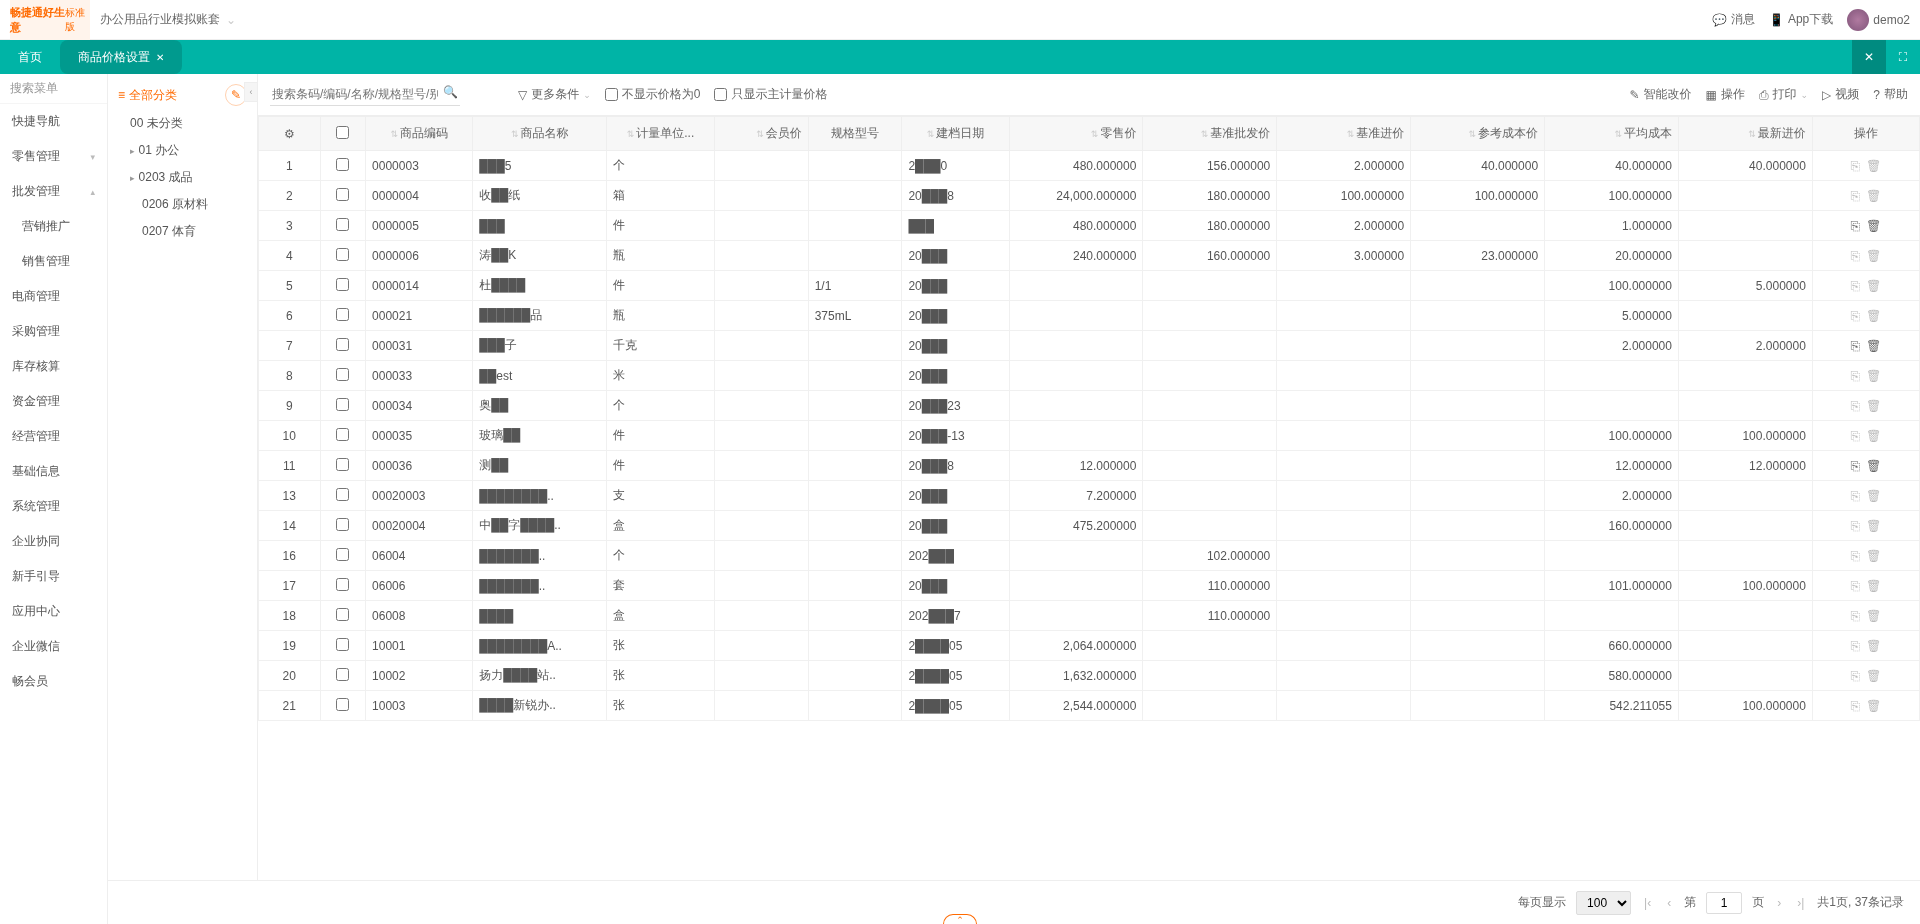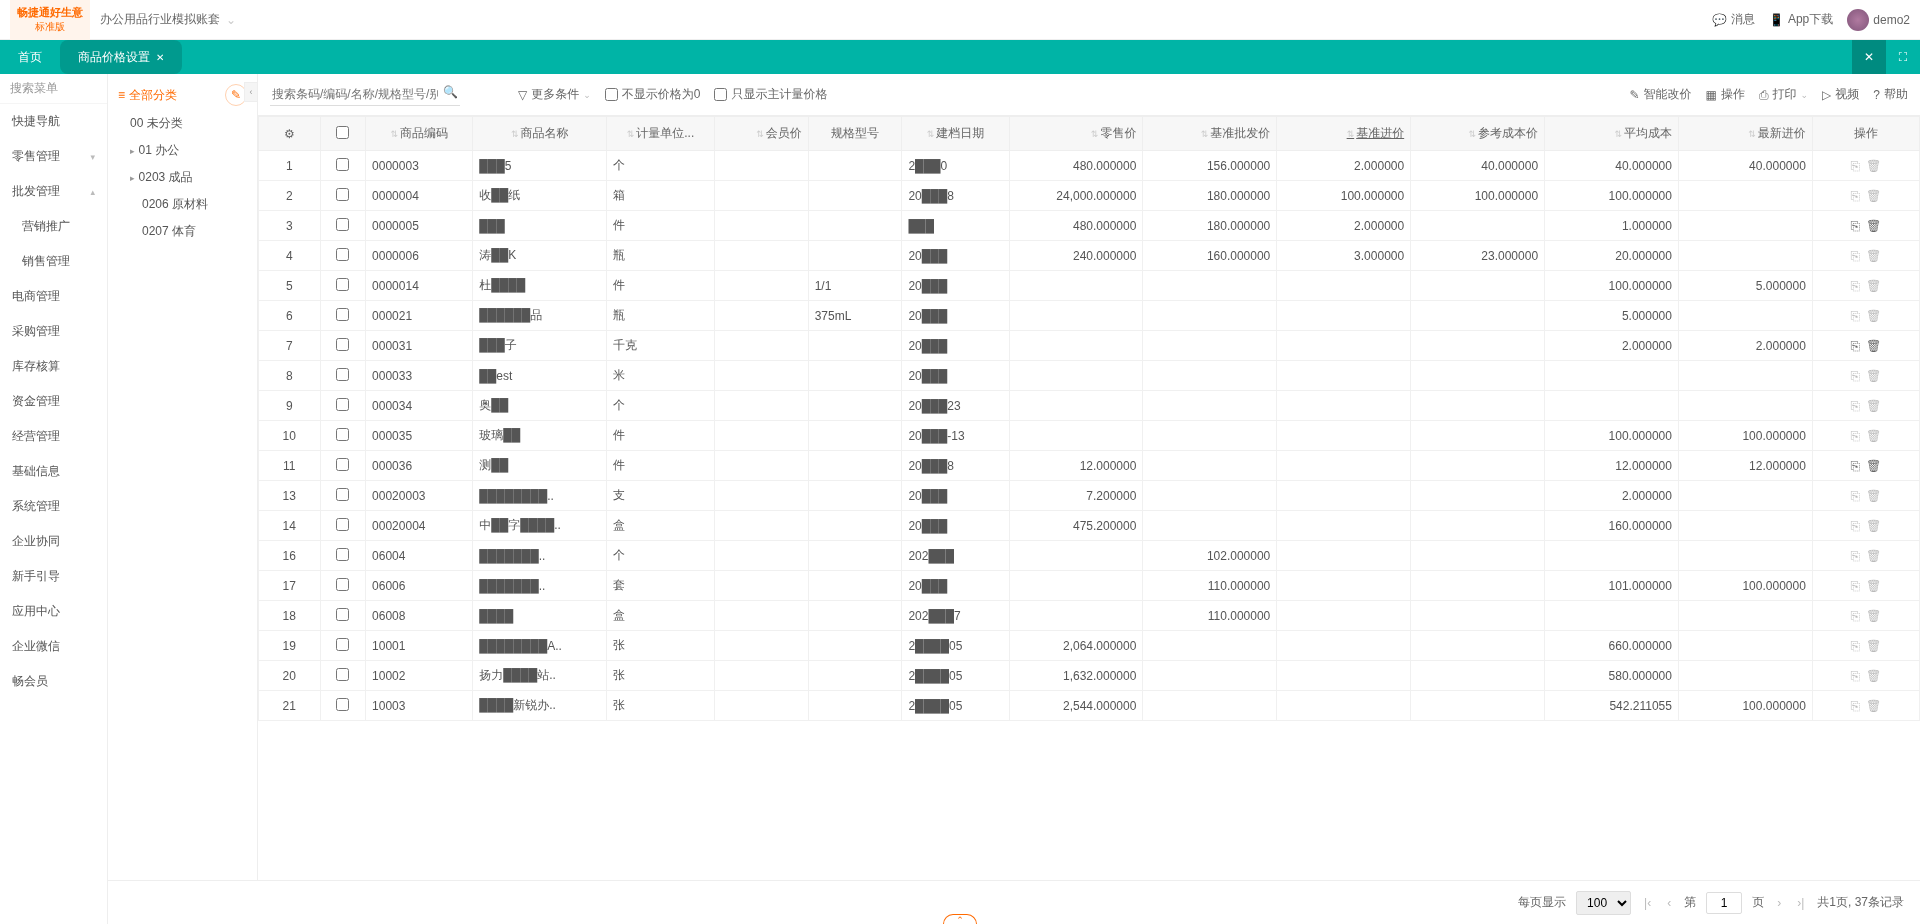--- a/index.html
+++ b/index.html
@@ -1,19 +1,19 @@
 <!DOCTYPE html>
 <html><head>
 <meta charset="utf-8">
 <style>
 * { margin: 0; padding: 0; box-sizing: border-box; font-family: "Microsoft YaHei", "PingFang SC", sans-serif; }
 body { background: #fff; font-size: 12px; color: #333; overflow: hidden; }
 
 .top-bar { display: flex; align-items: center; height: 40px; border-bottom: 1px solid #eee; padding: 0 10px; }
-.logo-wrap { display: flex; flex-direction: column; align-items: center; width: 80px; background: #fff4ec; height: 40px; justify-content: center; margin-right: 10px; }
+.logo-wrap { display: flex; flex-direction: row; align-items: center; width: 80px; background: #fff4ec; height: 40px; justify-content: center; margin-right: 10px; }
 .logo-top { color: #ff6a00; font-weight: bold; font-size: 11px; }
 .logo-sub { color: #ff6a00; font-size: 10px; }
 .dropdown-org { color: #666; display: flex; align-items: center; gap: 6px; }
 .top-spacer { flex: 1; }
 .top-right { display: flex; align-items: center; gap: 14px; color: #666; }
 .top-right .itm { display: flex; align-items: center; gap: 4px; cursor: pointer; }
 .avatar { width: 22px; height: 22px; border-radius: 50%; background: radial-gradient(#b07aa0,#81557a); }
 
 .tabs-bar { display: flex; align-items: center; height: 34px; background: #00b4a6; color: #fff; }
 .tab { padding: 0 18px; height: 100%; display: flex; align-items: center; cursor: pointer; }
@@ -278,21 +278,21 @@
                 <th class="center" style="width:46px;"><span>⚙</span></th>
                 <th class="center" style="width:34px;"><input type="checkbox" class="cbx" style=""></th>
                 <th style="width:80px;"><span class="sort-icon">⇅</span><span>商品编码</span></th>
                 <th style="width:100px;"><span class="sort-icon">⇅</span><span>商品名称</span></th>
                 <th style="width:80px;"><span class="sort-icon">⇅</span><span>计量单位...</span></th>
                 <th class="num" style="width:70px;"><span class="sort-icon">⇅</span><span>会员价</span></th>
                 <th style="width:70px;"><span>规格型号</span></th>
                 <th style="width:80px;"><span class="sort-icon">⇅</span><span>建档日期</span></th>
                 <th class="num" style="width:100px;"><span class="sort-icon">⇅</span><span>零售价</span></th>
                 <th class="num" style="width:100px;"><span class="sort-icon">⇅</span><span>基准批发价</span></th>
-                <th class="num" style="width:100px;text-decoration:underline;"><span class="sort-icon">⇅</span><span>基准进价</span></th>
+                <th class="num" style="width:100px;"><span class="sort-icon">⇅</span><span>基准进价</span></th>
                 <th class="num" style="width:100px;"><span class="sort-icon">⇅</span><span>参考成本价</span></th>
                 <th class="num" style="width:100px;"><span class="sort-icon">⇅</span><span>平均成本</span></th>
                 <th class="num" style="width:100px;"><span class="sort-icon">⇅</span><span>最新进价</span></th>
                 <th class="center" style="width:80px;"><span>操作</span></th>
               </tr>
             </thead>
             <tbody id="tbody">
                 <tr>
                   <td class="center">1</td>
                   <td class="center"><input type="checkbox" class="cbx" style=""></td>

